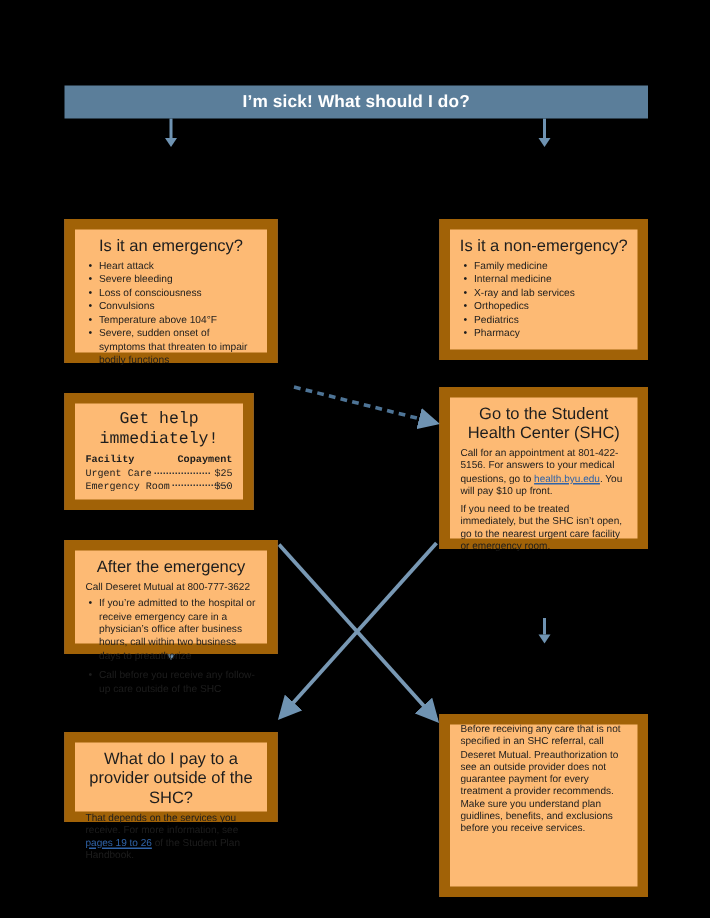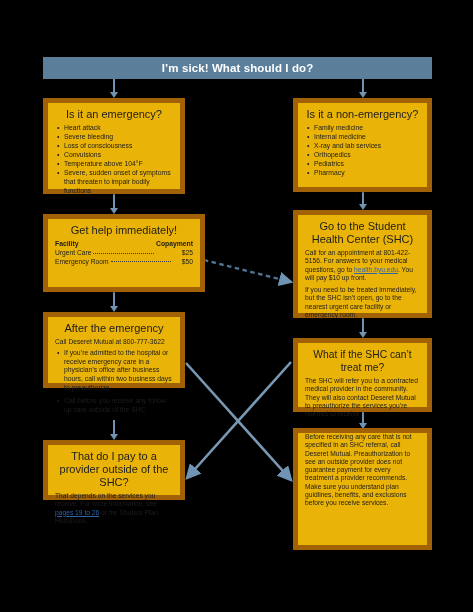--- a/index.html
+++ b/index.html
@@ -6,22 +6,22 @@
   body{width:473px;height:612px;overflow:hidden;
        font-family:"Liberation Sans","DejaVu Sans",sans-serif;}
   #stage{position:relative;width:473px;height:612px;background:#000;}
 
   
   .banner{position:absolute;left:43px;top:57px;width:389px;height:22px;
           background:#5b7e9a;display:flex;align-items:center;justify-content:center;}
   .banner span{color:#ffffff;font-size:11.5px;font-weight:bold;letter-spacing:.1px;}
 
   
-  .box{position:absolute;background:#eab308;border:5px solid #a16207;
-       box-sizing:border-box;box-shadow:1px 1px 0 rgba(0,0,0,.25);}
+  .box{position:absolute;background:#fdba74;border:7px solid #a16207;
+       box-sizing:border-box;box-shadow:1px 1px 0 rgba(0,0,0,.25);margin-top:48px;}
   .box .title{display:block;text-align:center;color:#1d1d1d;
               font-size:11px;line-height:13px;padding:5px 6px 3px 6px;font-weight:400;}
   .box .body{display:block;color:#1d1d1d;font-size:6.7px;line-height:8.3px;
              padding:0 7px 5px 7px;}
   .box .body p{margin:0 0 4px 0;}
   .box .body p:last-child{margin-bottom:0;}
 
   
   ul.bul{margin:0;padding:0 7px 5px 16px;list-style:none;}
   ul.bul li{position:relative;color:#1d1d1d;font-size:6.8px;line-height:8.6px;margin:0 0 .5px 0;}
@@ -97,21 +97,21 @@
     <ul class="bul">
       <li>Heart attack</li>
       <li>Severe bleeding</li>
       <li>Loss of consciousness</li>
       <li>Convulsions</li>
       <li>Temperature above 104°F</li>
       <li>Severe, sudden onset of symptoms that threaten to impair bodily functions</li>
     </ul>
   </div>
 
-  <div class="box" style="left:43px;top:214px;width:162px;height:78px;">
+  <div class="box" style="left:43px;top:214px;width:126px;height:78px;font-family:Liberation Mono, monospace;">
     <span class="title">Get help immediately!</span>
     <div class="body">
       <table class="copay">
         <thead>
           <tr>
             <th>Facility</th>
             <th class="r">Copayment</th>
           </tr>
         </thead>
         <tbody>
@@ -137,21 +137,21 @@
     <div class="body" style="padding-bottom:3px;">
       <p>Call Deseret Mutual at 800-777-3622</p>
     </div>
     <ul class="bul">
       <li style="margin-bottom:5px;">If you’re admitted to the hospital or receive emergency care in a physician’s office after business hours, call within two business days to preauthorize</li>
       <li>Call before you receive any follow-up care outside of the SHC</li>
     </ul>
   </div>
 
   <div class="box" style="left:43px;top:440px;width:142px;height:60px;">
-    <span class="title">That do I pay to a provider outside of the SHC?</span>
+    <span class="title">What do I pay to a provider outside of the SHC?</span>
     <div class="body">
       <p><span>That depends on the services you receive. For more information, see </span><a class="lnk" href="#">pages 19 to 26</a><span> of the Student Plan Handbook.</span></p>
     </div>
   </div>
 
   <div class="box" style="left:293px;top:210px;width:139px;height:108px;">
     <span class="title">Go to the Student Health Center (SHC)</span>
     <div class="body">
       <p><span>Call for an appointment at 801-422-5156. For answers to your medical questions, go to </span><a class="lnk" href="#">health.byu.edu</a><span>. You will pay $10 up front.</span></p>
       <p>If you need to be treated immediately, but the SHC isn’t open, go to the nearest urgent care facility or emergency room.</p>
@@ -163,26 +163,20 @@
     <ul class="bul">
       <li>Family medicine</li>
       <li>Internal medicine</li>
       <li>X-ray and lab services</li>
       <li>Orthopedics</li>
       <li>Pediatrics</li>
       <li>Pharmacy</li>
     </ul>
   </div>
 
-  <div class="box" style="left:293px;top:338px;width:139px;height:74px;">
-    <span class="title" style="font-size:10.3px;">What if the SHC can’t treat me?</span>
-    <div class="body">
-      <p>The SHC will refer you to a contracted medical provider in the community. They will also contact Deseret Mutual to preauthorize the services you’re referred to receive.</p>
-    </div>
-  </div>
 
   <div class="box" style="left:293px;top:428px;width:139px;height:122px;">
     <div class="body">
       <p>Before receiving any care that is not specified in an SHC referral, call Deseret Mutual. Preauthorization to see an outside provider does not guarantee payment for every treatment a provider recommends. Make sure you understand plan guidlines, benefits, and exclusions before you receive services.</p>
     </div>
   </div>
 
 </div>
 
 </body></html>

